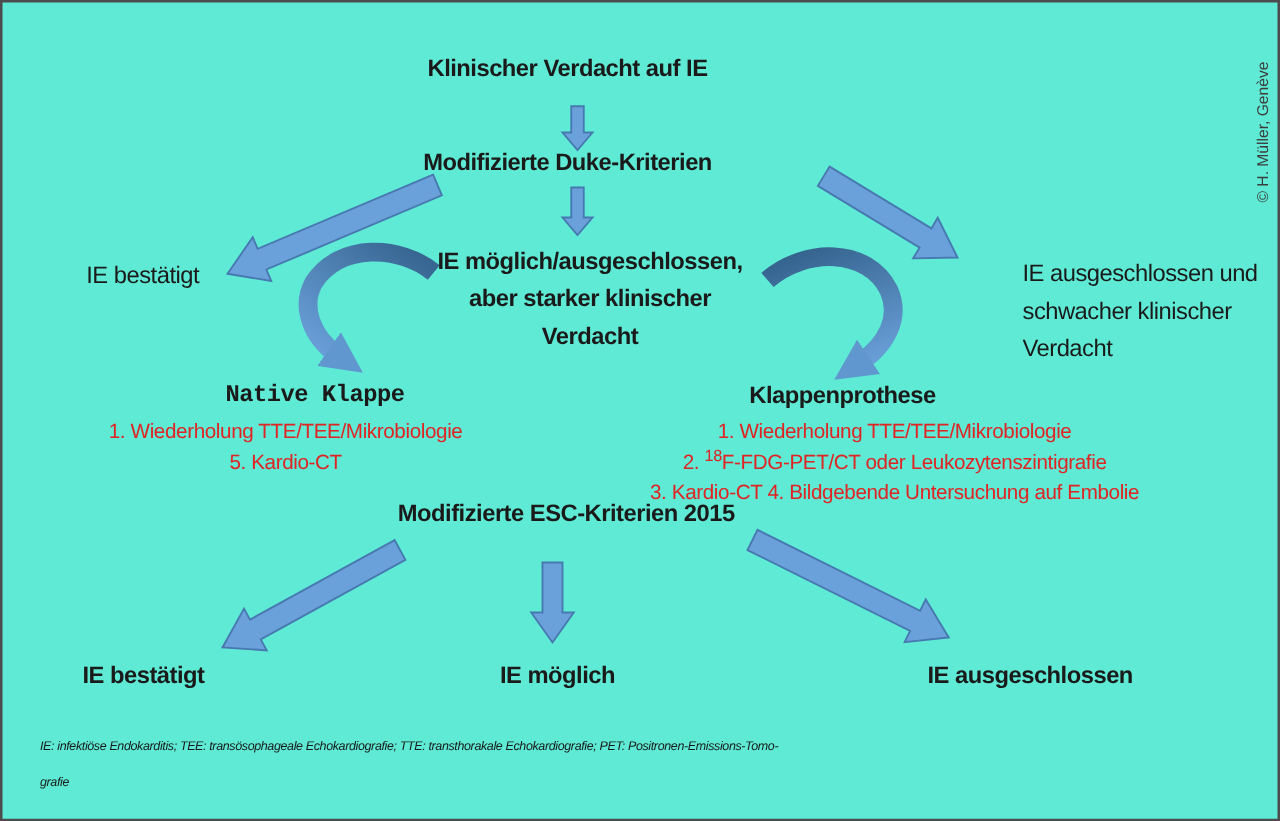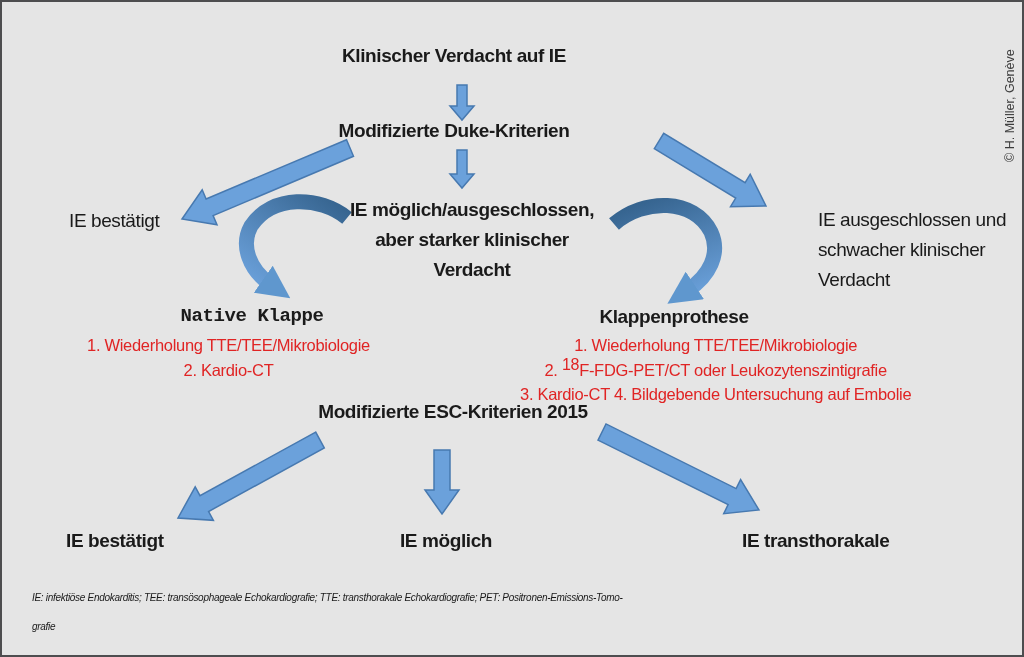--- a/index.html
+++ b/index.html
@@ -1,19 +1,19 @@
 <!DOCTYPE html>
 <html><head>
 <meta charset="utf-8">
 <style>
   html,body{margin:0;padding:0;background:#888;}
   .canvas{
     position:relative;
     width:1024px;height:657px;
-    background:#e5e5e5;
+    background:#5eead4;
     border:2px solid #4d4d4f;
     box-sizing:border-box;
     overflow:hidden;
     font-family:"Liberation Sans", sans-serif;
     color:#1a1a1a;
   }
   .abs{position:absolute;}
   .lbl{
     font-size:19px;
     letter-spacing:-0.4px;
@@ -26,21 +26,21 @@
   .mline{line-height:30px;}
   .redlist{
     color:#e02424;
     font-size:16.5px;
     letter-spacing:-0.3px;
     line-height:24.5px;
     white-space:nowrap;
     z-index:2;
     text-align:center;
   }
-  .redlist sup{font-size:16px;vertical-align:super;line-height:0;}
+  .redlist sup{font-size:13px;vertical-align:super;line-height:0;}
   .footnote{
     font-style:italic;
     font-size:10px;
     letter-spacing:-0.3px;
     line-height:29px;
     white-space:nowrap;
     z-index:2;
   }
   .credit{
     position:absolute;
@@ -107,35 +107,35 @@
 
   <div class="abs lbl mline" style="left:776px;top:203px;margin-left:40px;">
     <div>IE ausgeschlossen und</div>
     <div>schwacher klinischer</div>
     <div>Verdacht</div>
   </div>
 
   <div class="abs lbl bold ctr" style="left:120px;top:303px;width:260px;font-family:Liberation Mono, monospace;">Native Klappe</div>
   <div class="abs redlist" style="left:85px;top:331px;">
     <div>1. Wiederholung TTE/TEE/Mikrobiologie</div>
-    <div>2. Kardio-CT</div>
+    <div>5. Kardio-CT</div>
   </div>
 
   <div class="abs lbl bold ctr" style="left:542px;top:303px;width:260px;">Klappenprothese</div>
   <div class="abs redlist" style="left:518px;top:331px;">
     <div>1. Wiederholung TTE/TEE/Mikrobiologie</div>
     <div><span>2. </span><sup>18</sup><span>F-FDG-PET/CT oder Leukozytenszintigrafie</span></div>
     <div>3. Kardio-CT 4. Bildgebende Untersuchung auf Embolie</div>
   </div>
 
   <div class="abs lbl bold ctr" style="left:301px;top:398px;width:300px;">Modifizierte ESC-Kriterien 2015</div>
 
   <div class="abs lbl bold" style="left:64px;top:527px;">IE bestätigt</div>
   <div class="abs lbl bold ctr" style="left:344px;top:527px;width:200px;">IE möglich</div>
-  <div class="abs lbl bold" style="left:740px;top:527px;">IE transthorakale</div>
+  <div class="abs lbl bold" style="left:740px;top:527px;">IE ausgeschlossen</div>
 
   <div class="abs footnote" style="left:30px;top:581px;">
     <div>IE: infektiöse Endokarditis; TEE: transösophageale Echokardiografie; TTE: transthorakale Echokardiografie; PET: Positronen-Emissions-Tomo-</div>
     <div>grafie</div>
   </div>
 
   <div class="credit">© H. Müller, Genève</div>
 
 </div>
 

